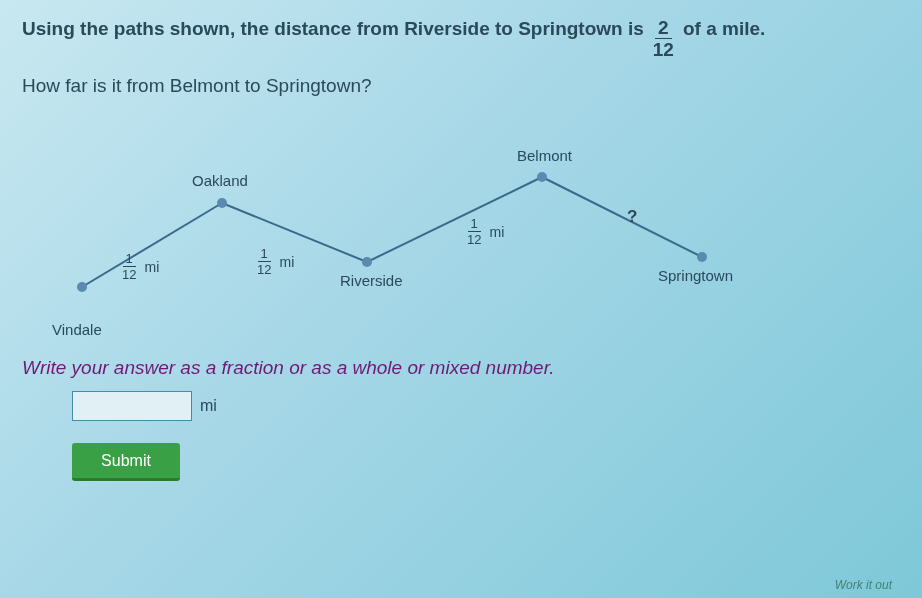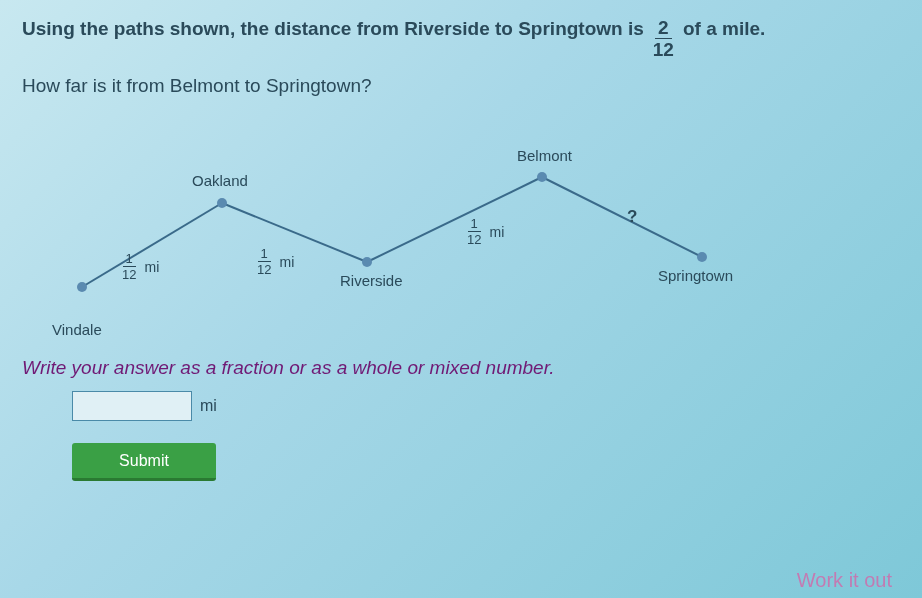--- a/index.html
+++ b/index.html
@@ -100,36 +100,37 @@
       padding: 0 6px;
       font-size: 15px;
     }
     .unit {
       font-size: 16px;
       color: #2a4a5a;
     }
     .submit-btn {
       margin-top: 22px;
       margin-left: 50px;
-      width: 144px;
+      width: 108px;
       height: 38px;
       background: #3aa045;
       color: #fff;
       border: none;
       border-bottom: 3px solid #2a7a32;
       border-radius: 3px;
       font-size: 16px;
       cursor: pointer;
     }
     .footer-text {
       position: absolute;
       bottom: 6px;
       right: 30px;
-      color: #ec4899;
-      font-size: 20px;
+      color: #14532d;
+      font-style: italic;
+      font-size: 12px;
       opacity: 0.6;
     }
   </style>
 </head>
 <body>
 
 
 
 <div class="question-line1">
   <span>Using the paths shown, the distance from Riverside to Springtown is</span>

